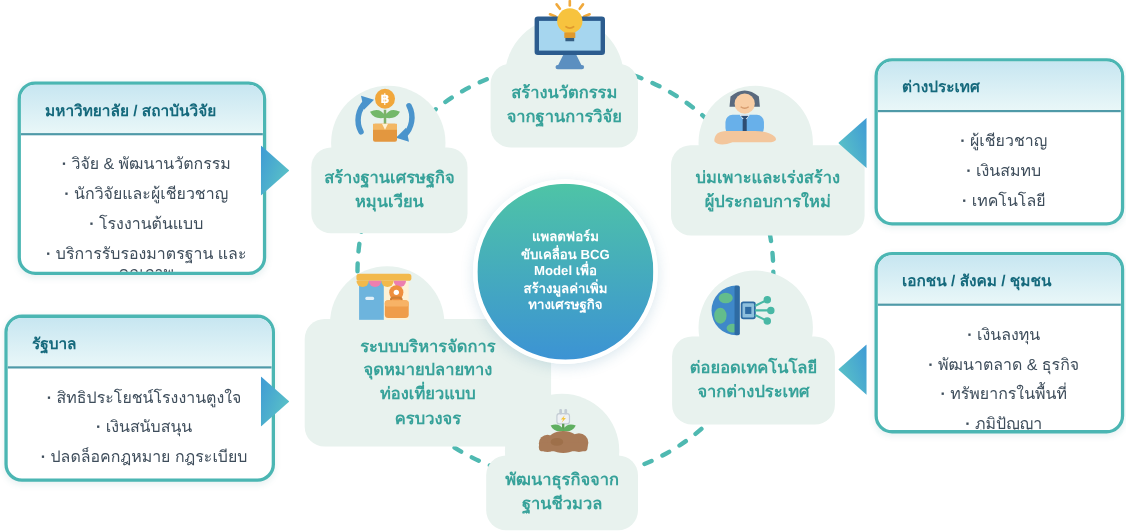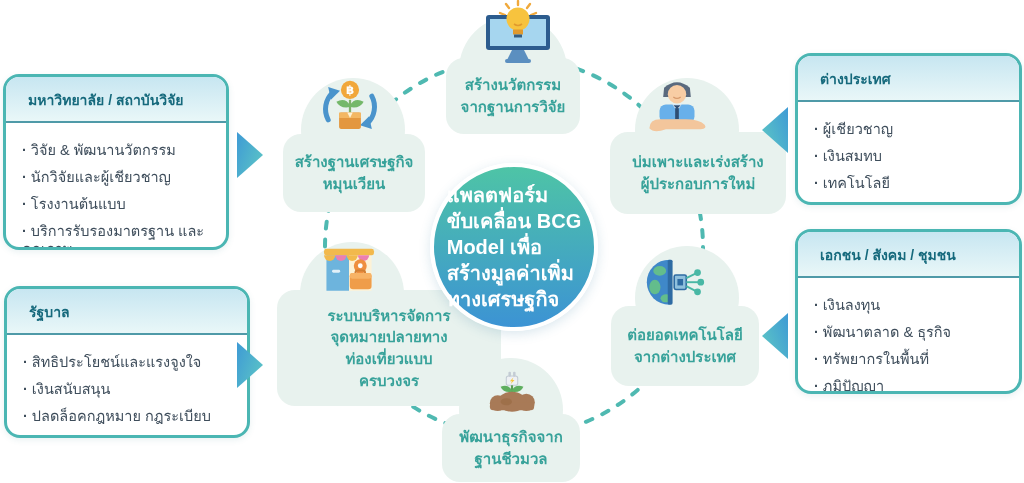--- a/index.html
+++ b/index.html
@@ -5,21 +5,21 @@
   * { box-sizing: border-box; margin: 0; padding: 0; }
   html,body { background:#fff; }
   body { font-family: "Liberation Sans", "DejaVu Sans", sans-serif; }
   #canvas { position: relative; width: 1024px; height: 483px; background:#fff; overflow: hidden; }
 
   
   .panel { position:absolute; background:#fff; border:3px solid #4bb6b3; border-radius:16px;
            box-shadow:0 2px 6px rgba(40,120,130,.10); overflow:hidden; z-index:6; }
   .panel-header { background:linear-gradient(180deg,#c7e6f1,#e9f7f8); border-bottom:2px solid #4f9aa8;
                   padding:12px 10px 10px 22px; font-weight:bold; font-size:14px; color:#15697c; }
-  .panel-body { padding:10px 8px 8px 16px; }
+  .panel-body { padding:10px 8px 8px 16px;text-align:center; }
   .panel-item { font-size:14.5px; color:#3e4d5b; margin:8px 0; line-height:1.3; font-weight:500; }
   .panel-item::before { content:"·  "; font-weight:bold; color:#3e4d5b; }
 
   
   .arrow { position:absolute; z-index:6; }
   .arrow-right { width:26px; height:46px; background:linear-gradient(110deg,#3e9ad5,#5fc9c4);
                  clip-path:polygon(0 0,100% 50%,0 100%); }
   .arrow-left  { width:26px; height:46px; background:linear-gradient(250deg,#3e9ad5,#5fc9c4);
                  clip-path:polygon(100% 0,0 50%,100% 100%); }
 
@@ -31,22 +31,22 @@
   .node-label { position:absolute; background:#e8f2ee; border-radius:18px; z-index:3;
                 display:flex; align-items:center; justify-content:center; text-align:center;
                 white-space:pre-line; color:#37a29a; font-weight:bold; font-size:15px; line-height:1.45;
                 padding:4px; }
   .node-icon { position:absolute; z-index:4; }
 
   
   .center-circle { position:absolute; left:430px; top:163px; width:168px; height:168px; border-radius:50%;
                    background:linear-gradient(180deg,#4ec4a6,#3c93d4); border:4px solid #ffffff;
                    box-shadow:0 3px 12px rgba(50,120,160,.18); z-index:5;
-                   display:flex; align-items:center; justify-content:center; text-align:left;
-                   color:#ffffff; font-weight:bold; font-size:20px; line-height:1.3; white-space:pre-line; }
+                   display:flex; align-items:center; justify-content:center; text-align:center;
+                   color:#ffffff; font-weight:bold; font-size:12px; line-height:1.3; white-space:pre-line; }
 </style>
 </head>
 <body>
 
 <div id="canvas">
 
   <svg class="ring-svg" width="1024" height="483">
     <circle cx="514" cy="247" r="189" fill="none" stroke="#4fb9b1" stroke-width="4" stroke-dasharray="7 11" stroke-linecap="round"></circle>
   </svg>
 
@@ -164,34 +164,34 @@
     <rect x="11" y="45" width="62" height="11" rx="5" fill="#a87a57"></rect>
     <ellipse cx="34" cy="44" rx="8" ry="5" fill="#96683f" opacity="0.55"></ellipse>
   </svg>
 
   <div class="center-circle">แพลตฟอร์ม
 ขับเคลื่อน BCG
 Model เพื่อ
 สร้างมูลค่าเพิ่ม
 ทางเศรษฐกิจ</div>
 
-  <div class="panel" style="left:3px;top:74px;width:226px;height:176px">
+  <div class="panel" style="left:16px;top:74px;width:226px;height:176px">
     <div class="panel-header">มหาวิทยาลัย / สถาบันวิจัย</div>
     <div class="panel-body">
       <div class="panel-item">วิจัย &amp; พัฒนานวัตกรรม</div>
       <div class="panel-item">นักวิจัยและผู้เชียวชาญ</div>
       <div class="panel-item">โรงงานต้นแบบ</div>
       <div class="panel-item">บริการรับรองมาตรฐาน และคุณภาพ</div>
     </div>
   </div>
 
   <div class="panel" style="left:4px;top:286px;width:246px;height:152px">
     <div class="panel-header">รัฐบาล</div>
     <div class="panel-body">
-      <div class="panel-item">สิทธิประโยชน์และแรงจูงใจ</div>
+      <div class="panel-item">สิทธิประโยชน์โรงงานตูงใจ</div>
       <div class="panel-item">เงินสนับสนุน</div>
       <div class="panel-item">ปลดล็อคกฎหมาย กฎระเบียบ</div>
     </div>
   </div>
 
   <div class="panel" style="left:795px;top:53px;width:227px;height:152px">
     <div class="panel-header">ต่างประเทศ</div>
     <div class="panel-body">
       <div class="panel-item">ผู้เชียวชาญ</div>
       <div class="panel-item">เงินสมทบ</div>

